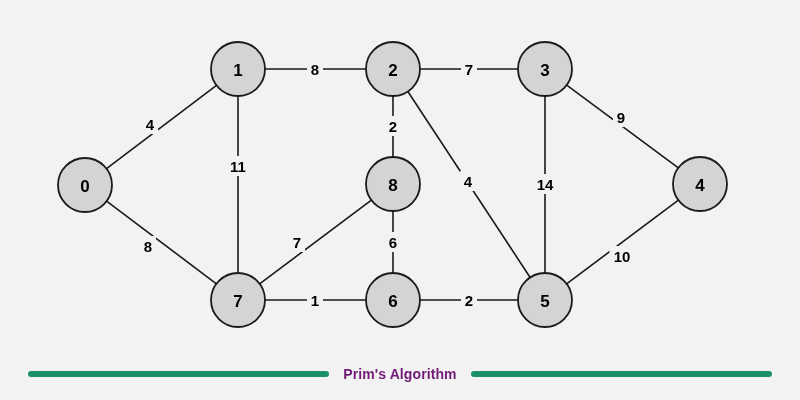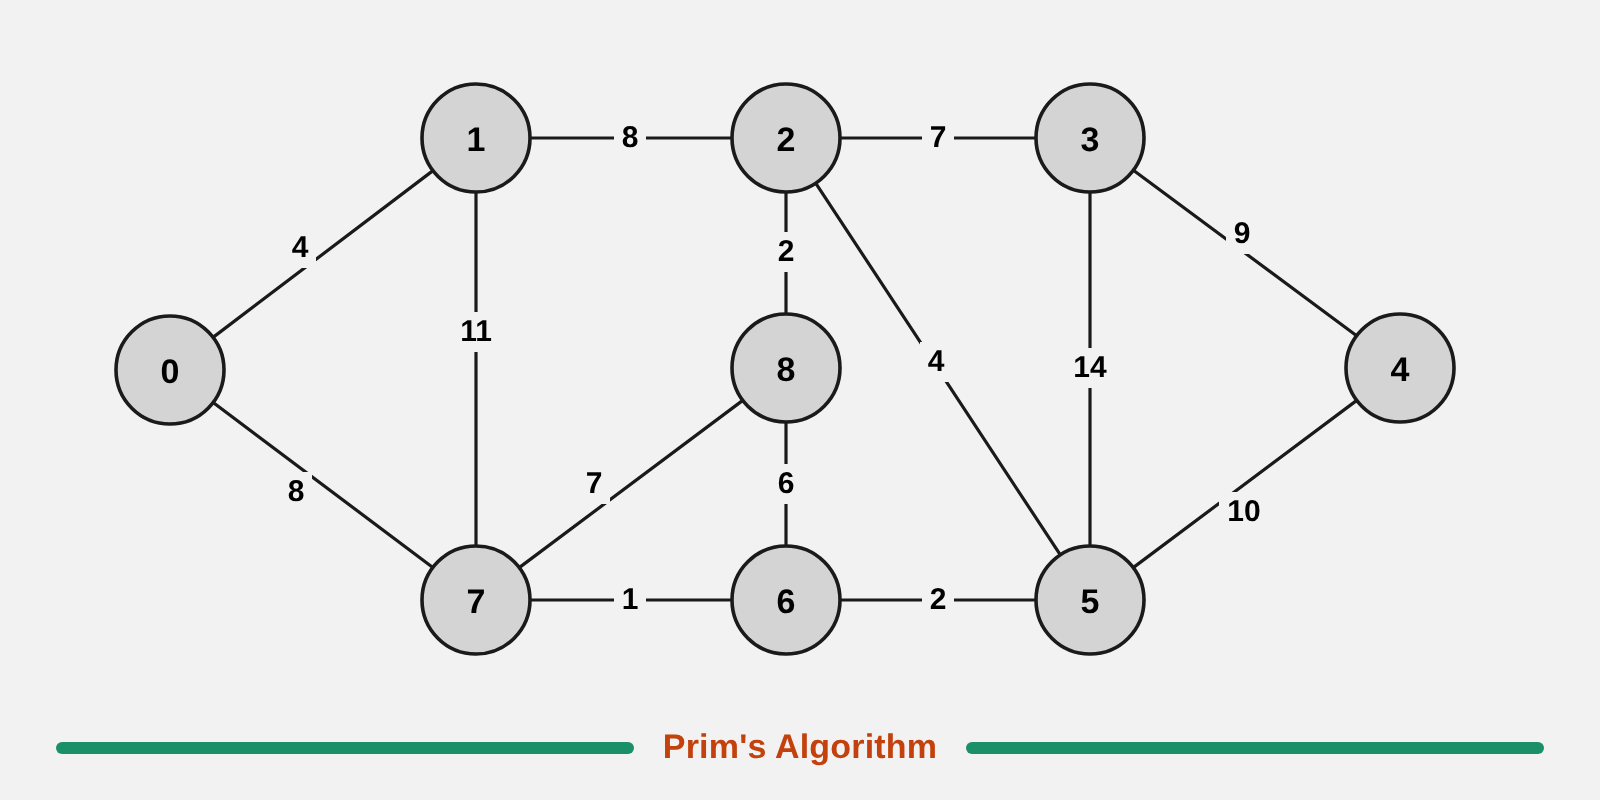--- a/index.html
+++ b/index.html
@@ -75,23 +75,23 @@
   }
   .caption-rule {
     flex: 1 1 auto;
     height: 6px;
     border-radius: 3px;
     background: #1a8f68;
   }
   #caption-text {
     flex: 0 0 auto;
     font-family: "Liberation Sans", sans-serif;
-    font-size: 17px;
+    font-size: 14px;
     font-weight: bold;
-    color: #c2410c;
+    color: #701a75;
     white-space: nowrap;
     letter-spacing: 0.1px;
   }
 </style>
 </head>
 <body>
 
 <div id="stage">
 
   <svg id="graph-svg" viewBox="0 0 800 400" xmlns="http://www.w3.org/2000/svg">

